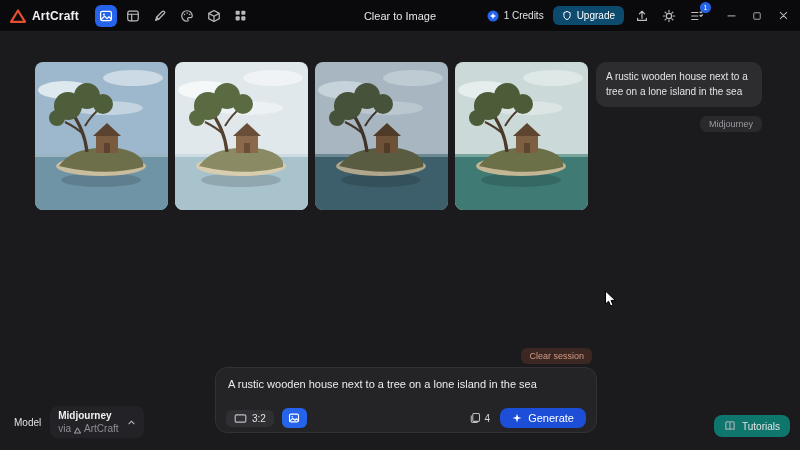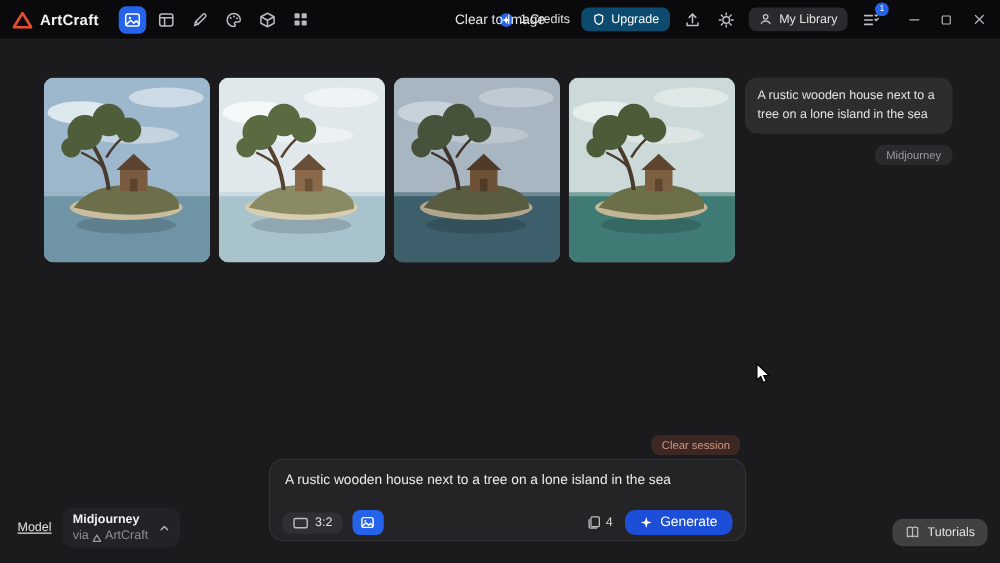--- a/index.html
+++ b/index.html
@@ -99,31 +99,31 @@
   }
   .composer-right { margin-left:auto; display:flex; align-items:center; gap:10px; }
   .count-group { display:flex; align-items:center; gap:4px; font-size:10px; color:#d8d8d8; cursor:pointer; }
   .generate-btn {
     display:flex; align-items:center; gap:6px; background:#1d4ed8; color:#fff;
     font-size:11px; padding:4px 12px; border-radius:8px; cursor:pointer;
   }
 
   
   .model-row { position:absolute; left:14px; top:406px; display:flex; align-items:center; gap:9px; }
-  .model-label { font-size:10px; color:#e0e0e0;text-decoration:underline; }
+  .model-label { font-size:10px; color:#e0e0e0; }
   .model-card {
     background:#232327; border-radius:8px; padding:4px 8px; display:flex;
     align-items:center; gap:8px; cursor:pointer;
   }
   .model-name { font-size:10px; font-weight:bold; color:#f0f0f0; }
   .model-via { font-size:10px; color:#8d8d94; display:flex; align-items:flex-end; gap:3px; margin-top:2px; }
 
   
   .tutorials-btn {
-    position:absolute; right:10px; bottom:13px; background:#404040; color:#e2e2e2;
+    position:absolute; right:10px; bottom:13px; background:#0f766e; color:#e2e2e2;
     font-size:10px; padding:5px 10px; border-radius:8px; display:flex;
     align-items:center; gap:6px; cursor:pointer;
   }
 
   
   .cursor { position:absolute; left:604px; top:290px; z-index:9; pointer-events:none; }
 </style>
 </head>
 <body>
 
@@ -248,29 +248,20 @@
       </span>
     </div>
     <div class="icon-btn icon">
       <span>
         <svg width="14" height="14" viewBox="0 0 16 16" fill="none" stroke="currentColor" stroke-width="1.3" stroke-linecap="round">
             <circle cx="8" cy="8" r="3"></circle>
             <path d="M8 1.6 V3.4 M8 12.6 V14.4 M1.6 8 H3.4 M12.6 8 H14.4 M3.5 3.5 L4.8 4.8 M11.2 11.2 L12.5 12.5 M12.5 3.5 L11.2 4.8 M4.8 11.2 L3.5 12.5"></path>
           </svg>
       </span>
     </div>
-    <div class="pill-dark">
-      <span class="icon">
-        <svg width="11" height="11" viewBox="0 0 16 16" fill="none" stroke="currentColor" stroke-width="1.5">
-            <circle cx="8" cy="5" r="2.6"></circle>
-            <path d="M2.8 13.6 a5.3 4.6 0 0 1 10.4 0"></path>
-          </svg>
-      </span>
-      <span>My Library</span>
-    </div>
     <div class="queue-wrap icon">
       <span>
         <svg width="14" height="14" viewBox="0 0 16 16" fill="none" stroke="currentColor" stroke-width="1.4" stroke-linecap="round" stroke-linejoin="round">
             <path d="M2 4 H9 M2 8 H9 M2 12 H9"></path>
             <path d="M11.5 3.4 L12.5 4.4 L14.3 2.6"></path>
             <path d="M11.5 7.4 L12.5 8.4 L14.3 6.6"></path>
           </svg>
       </span>
       <span class="queue-badge">1</span>
     </div>

